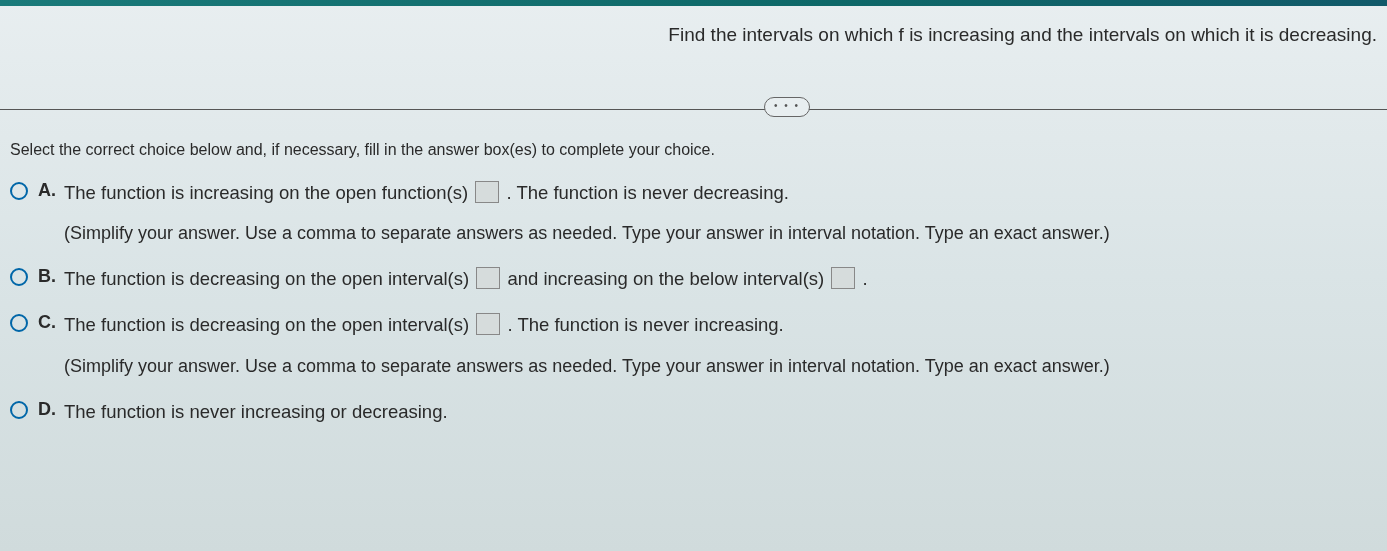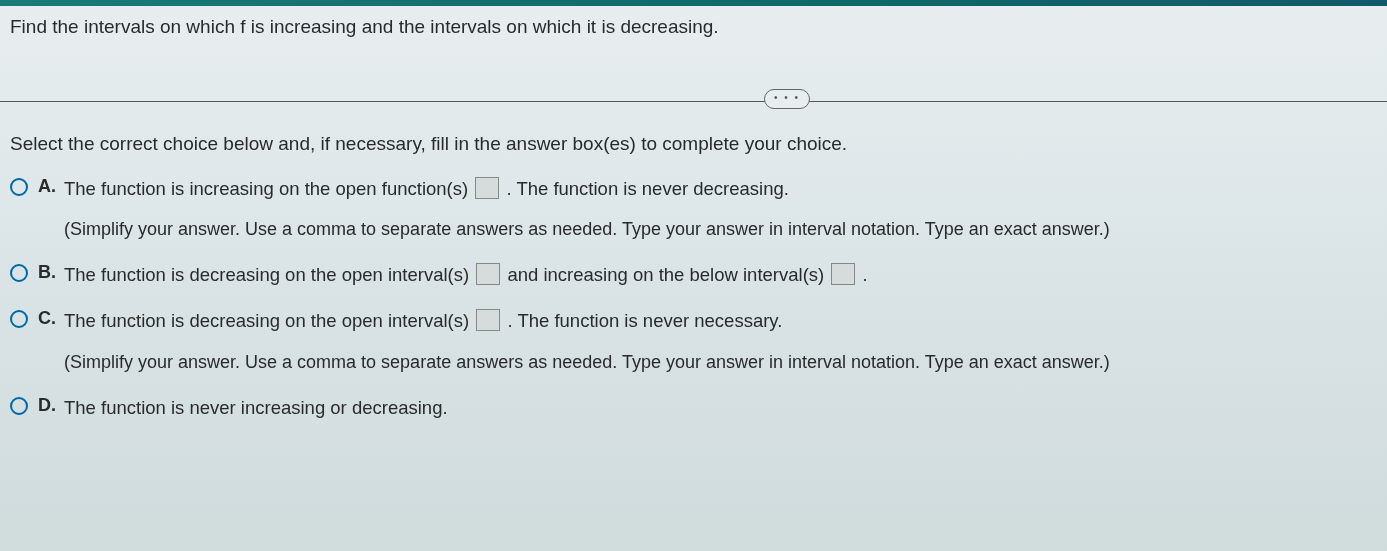--- a/index.html
+++ b/index.html
@@ -15,21 +15,22 @@
       width: 1387px;
       height: 551px;
       position: relative;
       overflow: hidden;
     }
     .top-bar {
       height: 6px;
       background: linear-gradient(to right, #1a7a7a 0%, #0e6868 60%, #125a6a 100%);
     }
     .question-area {
-      padding: 8px 10px 20px 10px;
+      padding: 16px 10px 20px 10px;
+      text-align: right;
     }
     .question-text {
       font-size: 19px;
       margin-bottom: 18px;
       line-height: 1.4;
     }
     .formula {
       font-size: 19px;
       margin-left: 28px;
       margin-bottom: 10px;
@@ -63,21 +64,21 @@
       border: 1px solid #666;
       border-radius: 12px;
       text-align: center;
       font-size: 10px;
       letter-spacing: 2px;
       color: #555;
       line-height: 16px;
       cursor: pointer;
     }
     .instruction {
-      font-size: 19px;
+      font-size: 16px;
       margin: 8px 10px 20px 10px;
     }
     .options {
       padding: 0 10px;
     }
     .option-row {
       display: flex;
       align-items: flex-start;
       margin-bottom: 18px;
     }
@@ -153,21 +154,21 @@
     <div class="option-letter">B.</div>
     <div class="option-body">
       <span>The function is decreasing on the open interval(s) </span><span class="answer-box"></span><span> and increasing on the below interval(s) </span><span class="answer-box"></span><span> .</span>
     </div>
   </div>
 
   <div class="option-row">
     <div class="radio"></div>
     <div class="option-letter">C.</div>
     <div class="option-body">
-      <span>The function is decreasing on the open interval(s) </span><span class="answer-box"></span><span> . The function is never necessary.</span>
+      <span>The function is decreasing on the open interval(s) </span><span class="answer-box"></span><span> . The function is never increasing.</span>
       <span class="hint">(Simplify your answer. Use a comma to separate answers as needed. Type your answer in interval notation. Type an exact answer.)</span>
     </div>
   </div>
 
   <div class="option-row">
     <div class="radio"></div>
     <div class="option-letter">D.</div>
     <div class="option-body">
       <span>The function is never increasing or decreasing.</span>
     </div>

